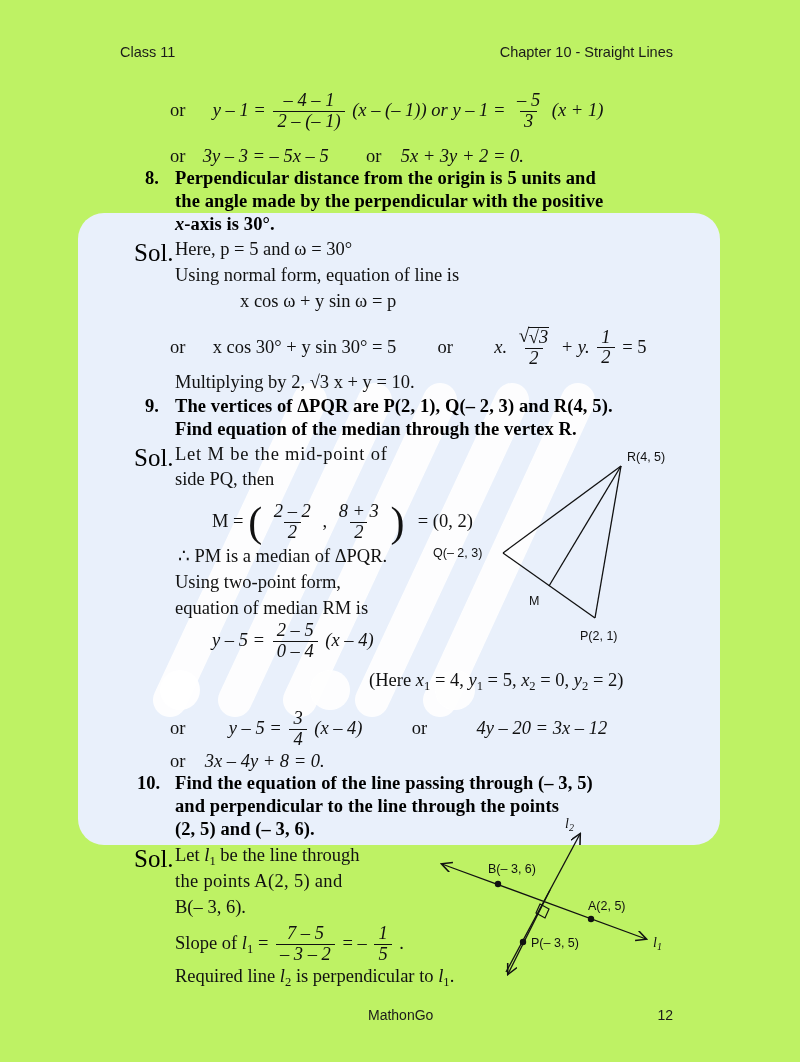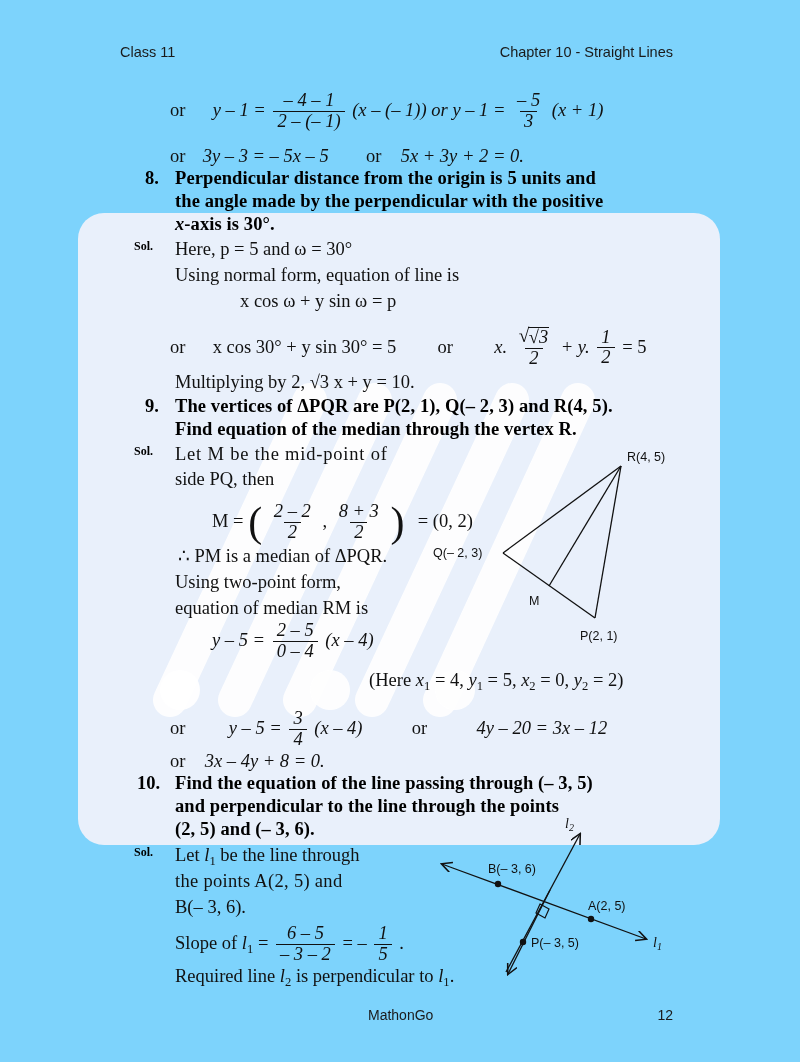--- a/index.html
+++ b/index.html
@@ -9,21 +9,21 @@
     background: #ffffff;
     font-family: "Liberation Serif", serif;
     position: relative;
     overflow: hidden;
   }
 
   
   #page {
     position: relative;
     width: 800px; height: 1062px;
-    background: #7dd3fc;
+    background: #bef264;
   }
 
   
   #watermark {
     position: absolute;
     left: 0; top: 0; width: 800px; height: 1062px;
     pointer-events: none;
     z-index: 1;
   }
 
@@ -68,21 +68,21 @@
     left: 0; top: 0; width: 800px; height: 1062px;
     z-index: 2;
   }
 
   .row { position: absolute; white-space: nowrap; }
 
   .mathtext { font-family: "Liberation Serif", serif; font-size: 18.5px; color:#111; }
   .ital { font-style: italic; margin-top: 36px; }
   .qnum { font-weight: bold; font-size: 18.5px; }
   .qtext { font-weight: bold; font-size: 18.5px; letter-spacing: .1px; }
-  .sol-label { font-weight: bold; font-size: 12px; }
+  .sol-label { font-weight: normal; font-size: 25px; }
 
   
   .frac {
     display: inline-flex;
     flex-direction: column;
     align-items: center;
     vertical-align: middle;
     margin: 0 3px;
     position: relative;
     top: -0.05em;
@@ -286,21 +286,21 @@
     <div class="row qtext" style="left:175px; top:819px;">(2, 5) and (– 3, 6).</div>
 
     <div class="row sol-label" style="left:134px; top:845px;">Sol.</div>
     <div class="row mathtext" style="left:175px; top:845px;">Let <span class="ital">l</span><sub>1</sub> be the line through</div>
     <div class="row mathtext" style="left:175px; top:871px; letter-spacing:.3px;">the  points  A(2,  5)  and</div>
     <div class="row mathtext" style="left:175px; top:897px;">B(– 3, 6).</div>
 
     <div class="row mathtext" style="left:175px; top:925px;">
       <span>Slope of <span class="ital">l</span><sub>1</sub> =</span>
       <span class="frac">
-        <span class="num">6 – 5</span>
+        <span class="num">7 – 5</span>
         <span class="den">– 3 – 2</span>
       </span>
       <span>= –</span>
       <span class="frac">
         <span class="num">1</span>
         <span class="den">5</span>
       </span>
       <span>.</span>
     </div>
 

